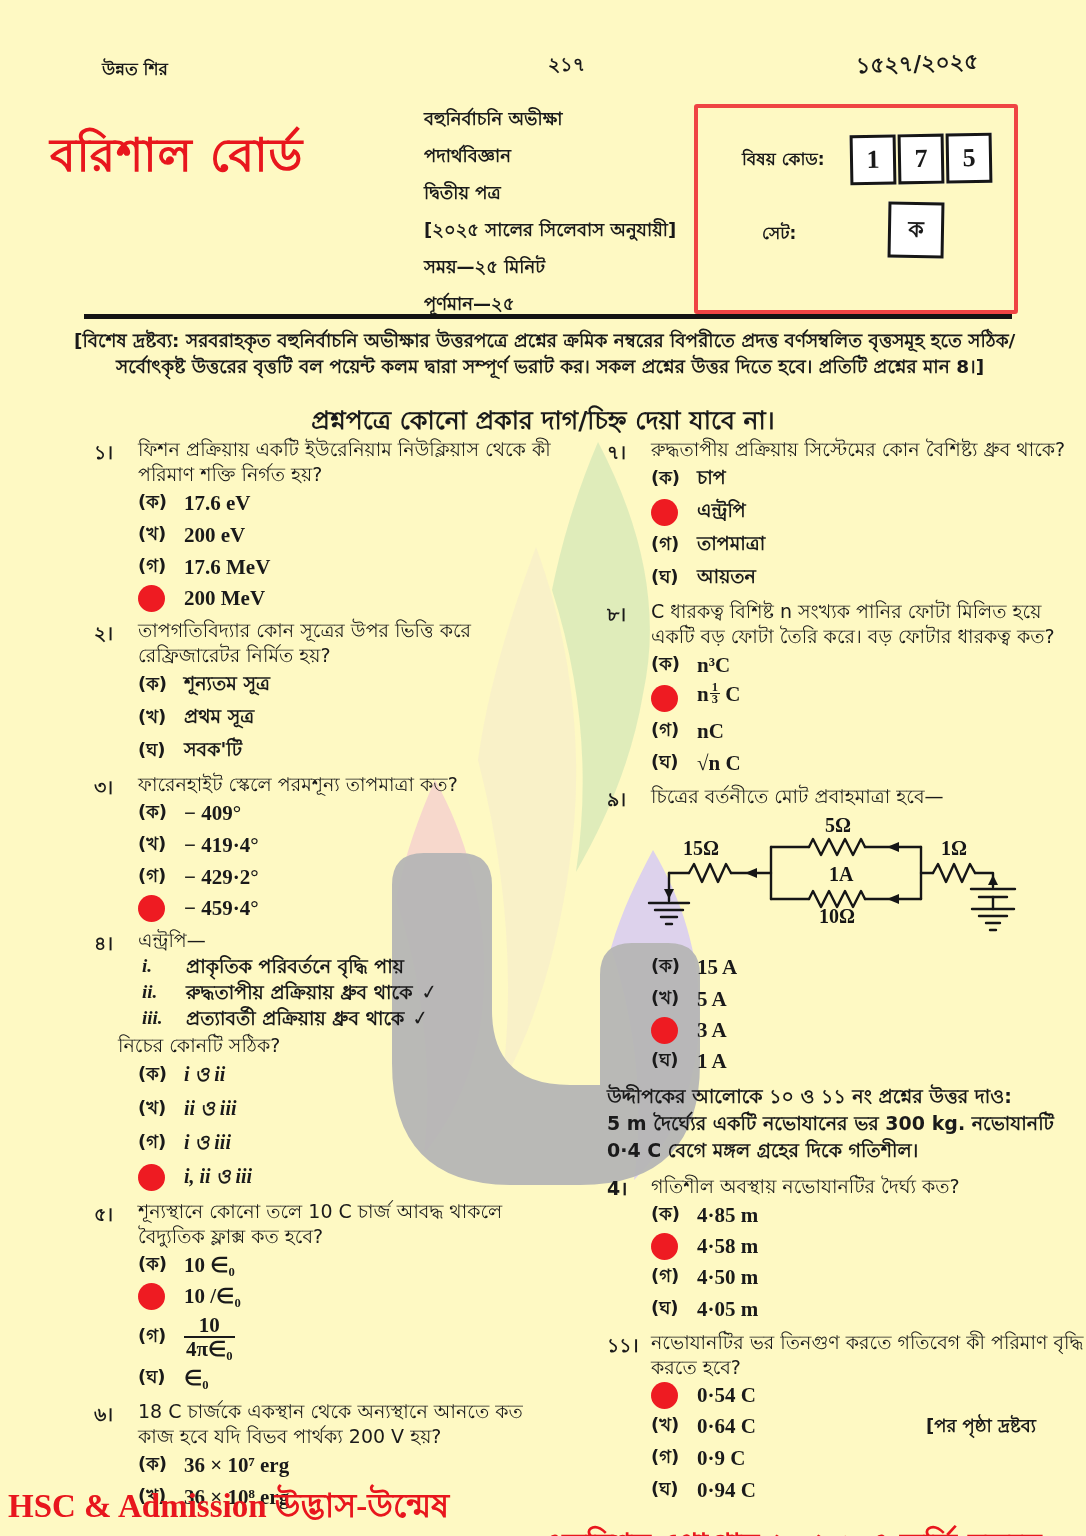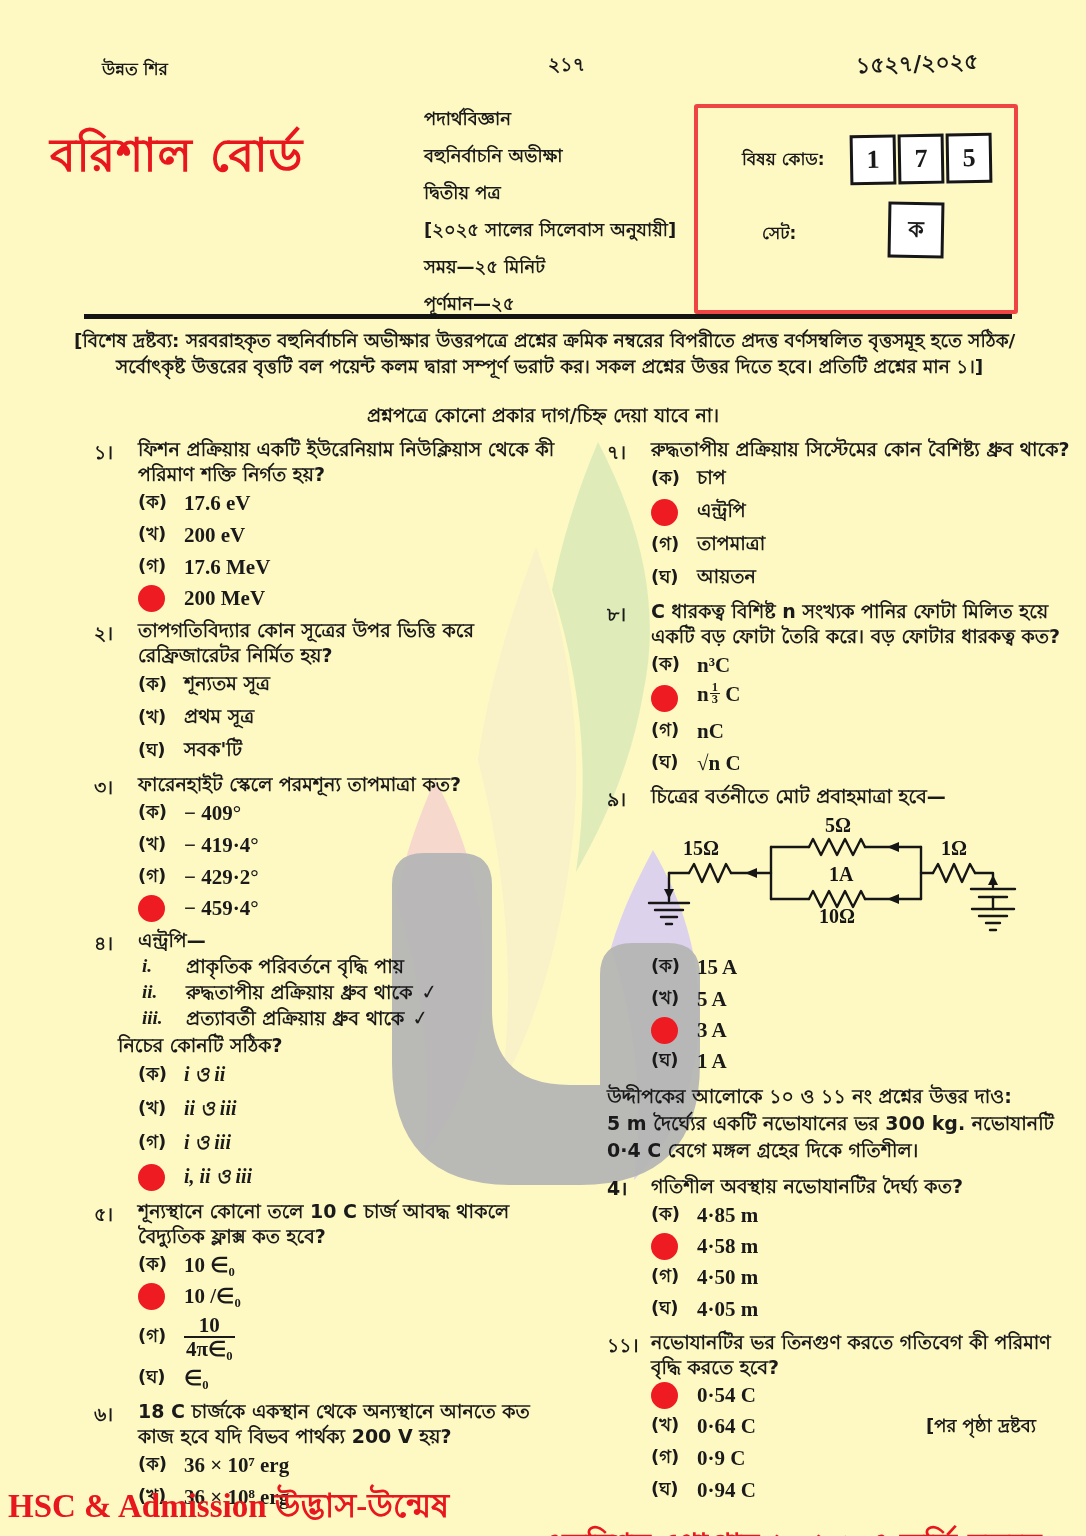--- a/index.html
+++ b/index.html
@@ -28,30 +28,30 @@
   .cb-digits{position:absolute;left:152px;top:26px;display:flex;gap:2px;transform:rotate(-1deg);}
   .cb-cell{width:40px;height:44px;border:3px solid #161616;display:flex;align-items:center;justify-content:center;
     font-family:"Liberation Serif",serif;font-size:26px;font-weight:700;background:#fff;}
   .cb-set{position:absolute;left:190px;top:94px;width:50px;height:50px;border:3px solid #161616;display:flex;
     align-items:center;justify-content:center;font-size:22px;font-weight:700;background:#fff;transform:rotate(1deg);}
   .rule{left:84px;top:314px;width:928px;height:5px;background:#141414;}
 
   
   .notice{left:74px;top:328px;width:946px;font-size:18.5px;font-weight:700;line-height:26px;
     padding-left:42px;text-indent:-42px;margin:0;}
-  .note-center{left:0;top:401px;width:1086px;text-align:center;font-size:19px;font-weight:700;}
+  .note-center{left:0;top:401px;width:1086px;text-align:center;font-size:25px;font-weight:700;}
 
   
   .col{position:absolute;z-index:2;}
   #col-left{left:94px;top:437px;width:462px;}
   #col-right{left:607px;top:437px;width:480px;}
   .q{display:flex;margin-bottom:5px;}
   .qnum{width:44px;flex:none;font-weight:700;font-size:19px;padding-top:1px;}
   .qbody{flex:1;min-width:0;}
-  .qtext{font-size:19px;font-weight:700;line-height:25px;}
+  .qtext{font-size:19px;font-weight:400;line-height:25px;}
   .subtext{margin-left:-20px;margin-top:2px;}
   .item{display:flex;font-size:19px;font-weight:600;line-height:26px;}
   .roman{width:44px;flex:none;font-style:italic;font-weight:700;padding-left:4px;
     font-family:"Liberation Serif",serif;}
   .check{margin-left:8px;font-size:20px;font-weight:700;transform:rotate(-8deg);}
   .opt{display:flex;align-items:center;min-height:27px;margin-top:1px;}
   .olabel{width:46px;flex:none;font-weight:700;font-size:18px;}
   .dot{width:27px;height:27px;border-radius:50%;background:var(--dot_red);margin:1px 19px 1px 0;flex:none;}
   .oval{font-size:19px;font-weight:600;}
   .oval.latin{font-family:"Liberation Serif",serif;font-size:21px;font-weight:600;}
@@ -89,42 +89,42 @@
     <path fill="#b5b5b5" opacity="0.95" d="M14,40 Q14,8 46,8 L82,8 Q114,8 114,40 L114,165 Q114,240 192,240 L222,240 L222,130 Q222,98 254,98
          L290,98 Q322,98 322,130 L322,218 Q322,340 202,340 L134,340 Q14,340 14,218 Z"></path>
   </svg>
 
   <div class="abs h-topleft">উন্নত শির</div>
   <div class="abs h-pagenum">২১৭</div>
   <div class="abs h-code">১৫২৭/২০২৫</div>
   <div class="abs h-board">বরিশাল বোর্ড</div>
 
   <div class="abs h-info">
+    <div>বহুনির্বাচনি অভীক্ষা</div>
     <div>পদার্থবিজ্ঞান</div>
-    <div>বহুনির্বাচনি অভীক্ষা</div>
     <div>দ্বিতীয় পত্র</div>
     <div>[২০২৫ সালের সিলেবাস অনুযায়ী]</div>
     <div>সময়—২৫ মিনিট</div>
     <div>পূর্ণমান—২৫</div>
   </div>
 
   <div class="abs codebox">
     <span class="cb-label" style="left:44px;top:38px;">বিষয় কোড:</span>
     <div class="cb-digits">
       <span class="cb-cell">1</span>
       <span class="cb-cell">7</span>
       <span class="cb-cell">5</span>
     </div>
     <span class="cb-label" style="left:64px;top:112px;">সেট:</span>
     <span class="cb-set">ক</span>
   </div>
 
   <div class="abs rule"></div>
 
-  <p class="abs notice"><b>[বিশেষ দ্রষ্টব্য:</b><span> সরবরাহকৃত বহুনির্বাচনি অভীক্ষার উত্তরপত্রে প্রশ্নের ক্রমিক নম্বরের বিপরীতে প্রদত্ত বর্ণসম্বলিত বৃত্তসমূহ হতে সঠিক/সর্বোৎকৃষ্ট উত্তরের বৃত্তটি বল পয়েন্ট কলম দ্বারা সম্পূর্ণ ভরাট কর। সকল প্রশ্নের উত্তর দিতে হবে। প্রতিটি প্রশ্নের মান ১।]</span></p>
+  <p class="abs notice"><b>[বিশেষ দ্রষ্টব্য:</b><span> সরবরাহকৃত বহুনির্বাচনি অভীক্ষার উত্তরপত্রে প্রশ্নের ক্রমিক নম্বরের বিপরীতে প্রদত্ত বর্ণসম্বলিত বৃত্তসমূহ হতে সঠিক/সর্বোৎকৃষ্ট উত্তরের বৃত্তটি বল পয়েন্ট কলম দ্বারা সম্পূর্ণ ভরাট কর। সকল প্রশ্নের উত্তর দিতে হবে। প্রতিটি প্রশ্নের মান 8।]</span></p>
 
   <div class="abs note-center">প্রশ্নপত্রে কোনো প্রকার দাগ/চিহ্ন দেয়া যাবে না।</div>
 
   <div id="col-left" class="col">
       <div class="q">
         <div class="qnum">১।</div>
         <div class="qbody">
           <div class="qtext">ফিশন প্রক্রিয়ায় একটি ইউরেনিয়াম নিউক্লিয়াস থেকে কী পরিমাণ শক্তি নির্গত হয়?</div>
           <div class="opt">
             <span class="olabel">(ক)</span>

